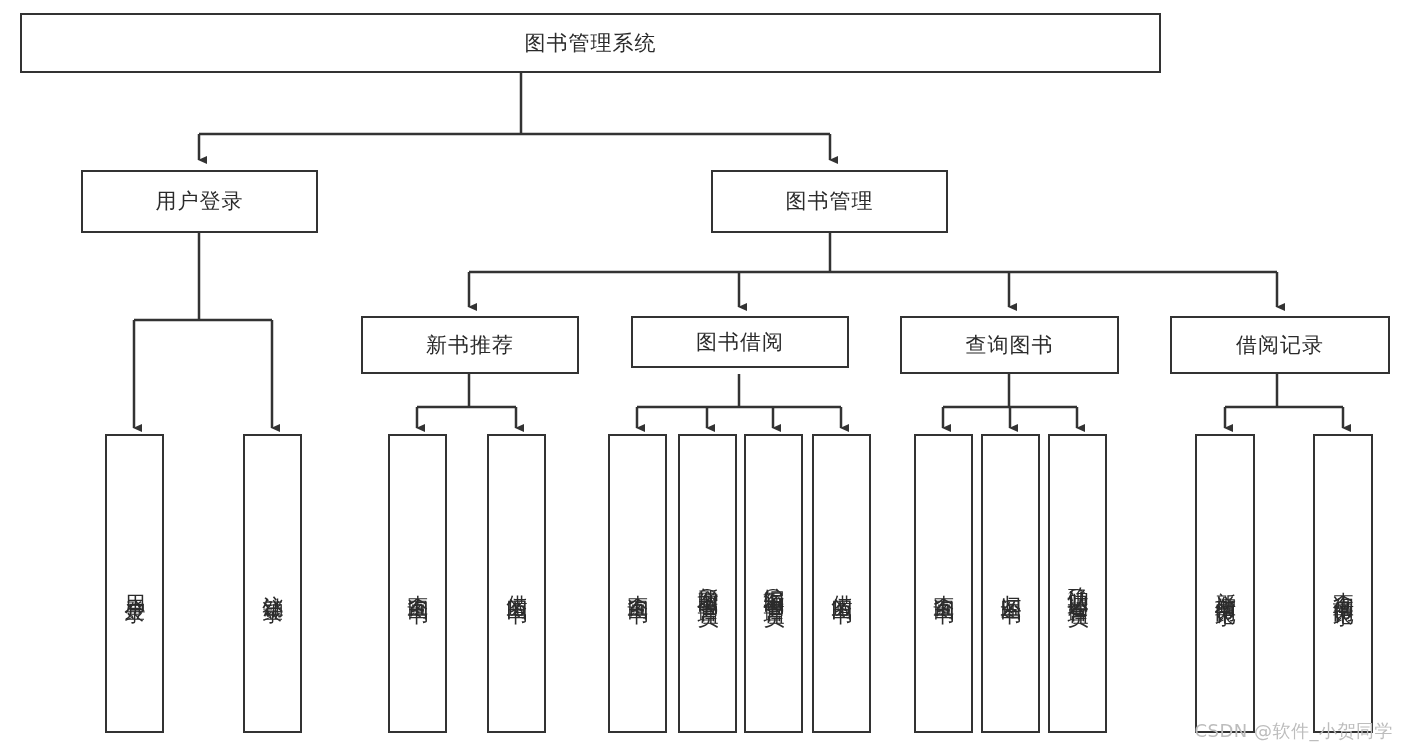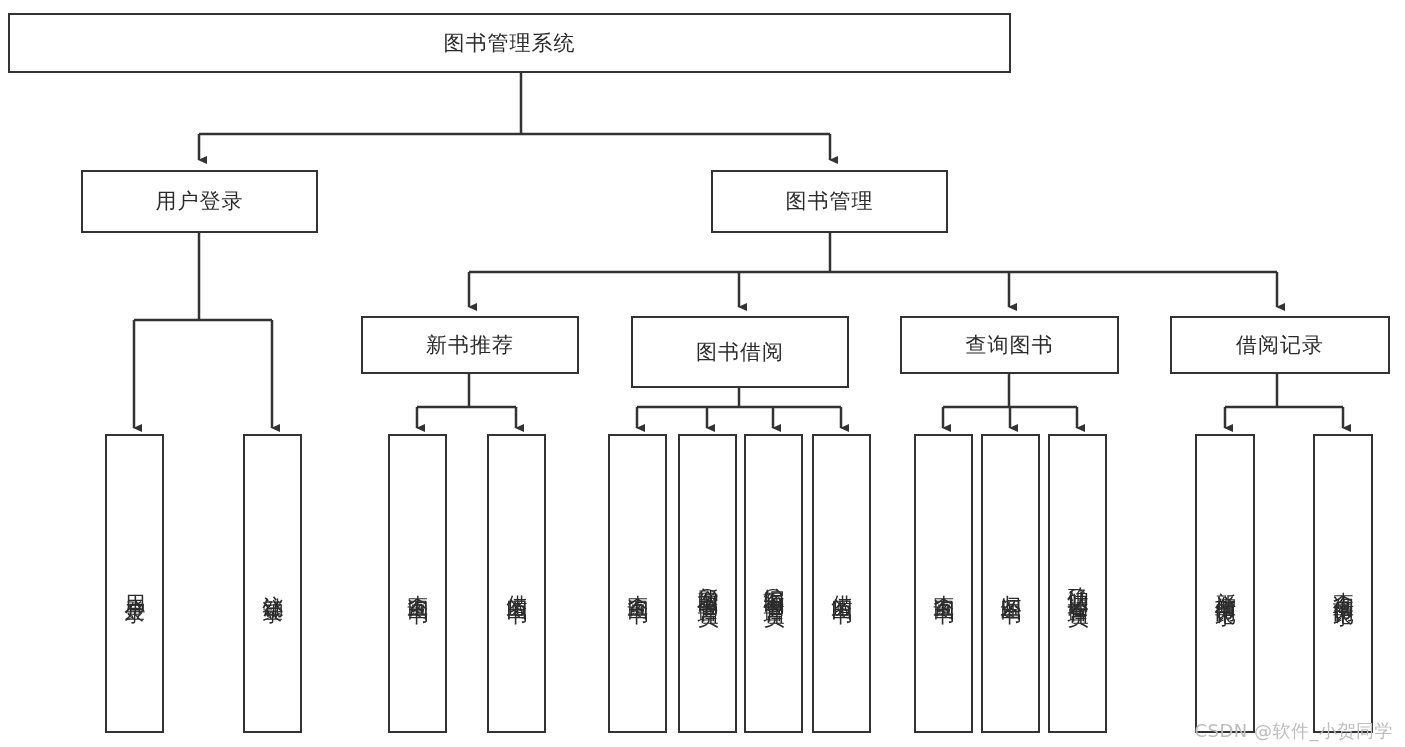--- a/index.html
+++ b/index.html
@@ -139,35 +139,35 @@
       <path d="M1010,407 L1010,428" marker-end="url(#arrowhead)"></path>
       <path d="M1077,407 L1077,428" marker-end="url(#arrowhead)"></path>
 
       <path d="M1277,374 L1277,407"></path>
       <path d="M1225,407 L1343,407"></path>
       <path d="M1225,407 L1225,428" marker-end="url(#arrowhead)"></path>
       <path d="M1343,407 L1343,428" marker-end="url(#arrowhead)"></path>
     </g>
   </svg>
 
-  <div class="node root horiz" style="left:8px; top:13px; width:1003px; height:60px;">
+  <div class="node root horiz" style="left:20px; top:13px; width:1141px; height:60px;">
     <span class="node-label">图书管理系统</span>
   </div>
 
   <div class="node horiz" style="left:81px; top:170px; width:237px; height:63px;">
     <span class="node-label">用户登录</span>
   </div>
   <div class="node horiz" style="left:361px; top:316px; width:218px; height:58px;">
     <span class="node-label">新书推荐</span>
   </div>
 
   <div class="node horiz" style="left:711px; top:170px; width:237px; height:63px;">
     <span class="node-label">图书管理</span>
   </div>
-  <div class="node horiz" style="left:631px; top:316px; width:218px; height:72px;">
+  <div class="node horiz" style="left:631px; top:316px; width:218px; height:52px;">
     <span class="node-label">图书借阅</span>
   </div>
   <div class="node horiz" style="left:900px; top:316px; width:219px; height:58px;">
     <span class="node-label">查询图书</span>
   </div>
   <div class="node horiz" style="left:1170px; top:316px; width:220px; height:58px;">
     <span class="node-label">借阅记录</span>
   </div>
 
   <div class="node vert" style="left:105px; top:434px; width:59px; height:299px;">

